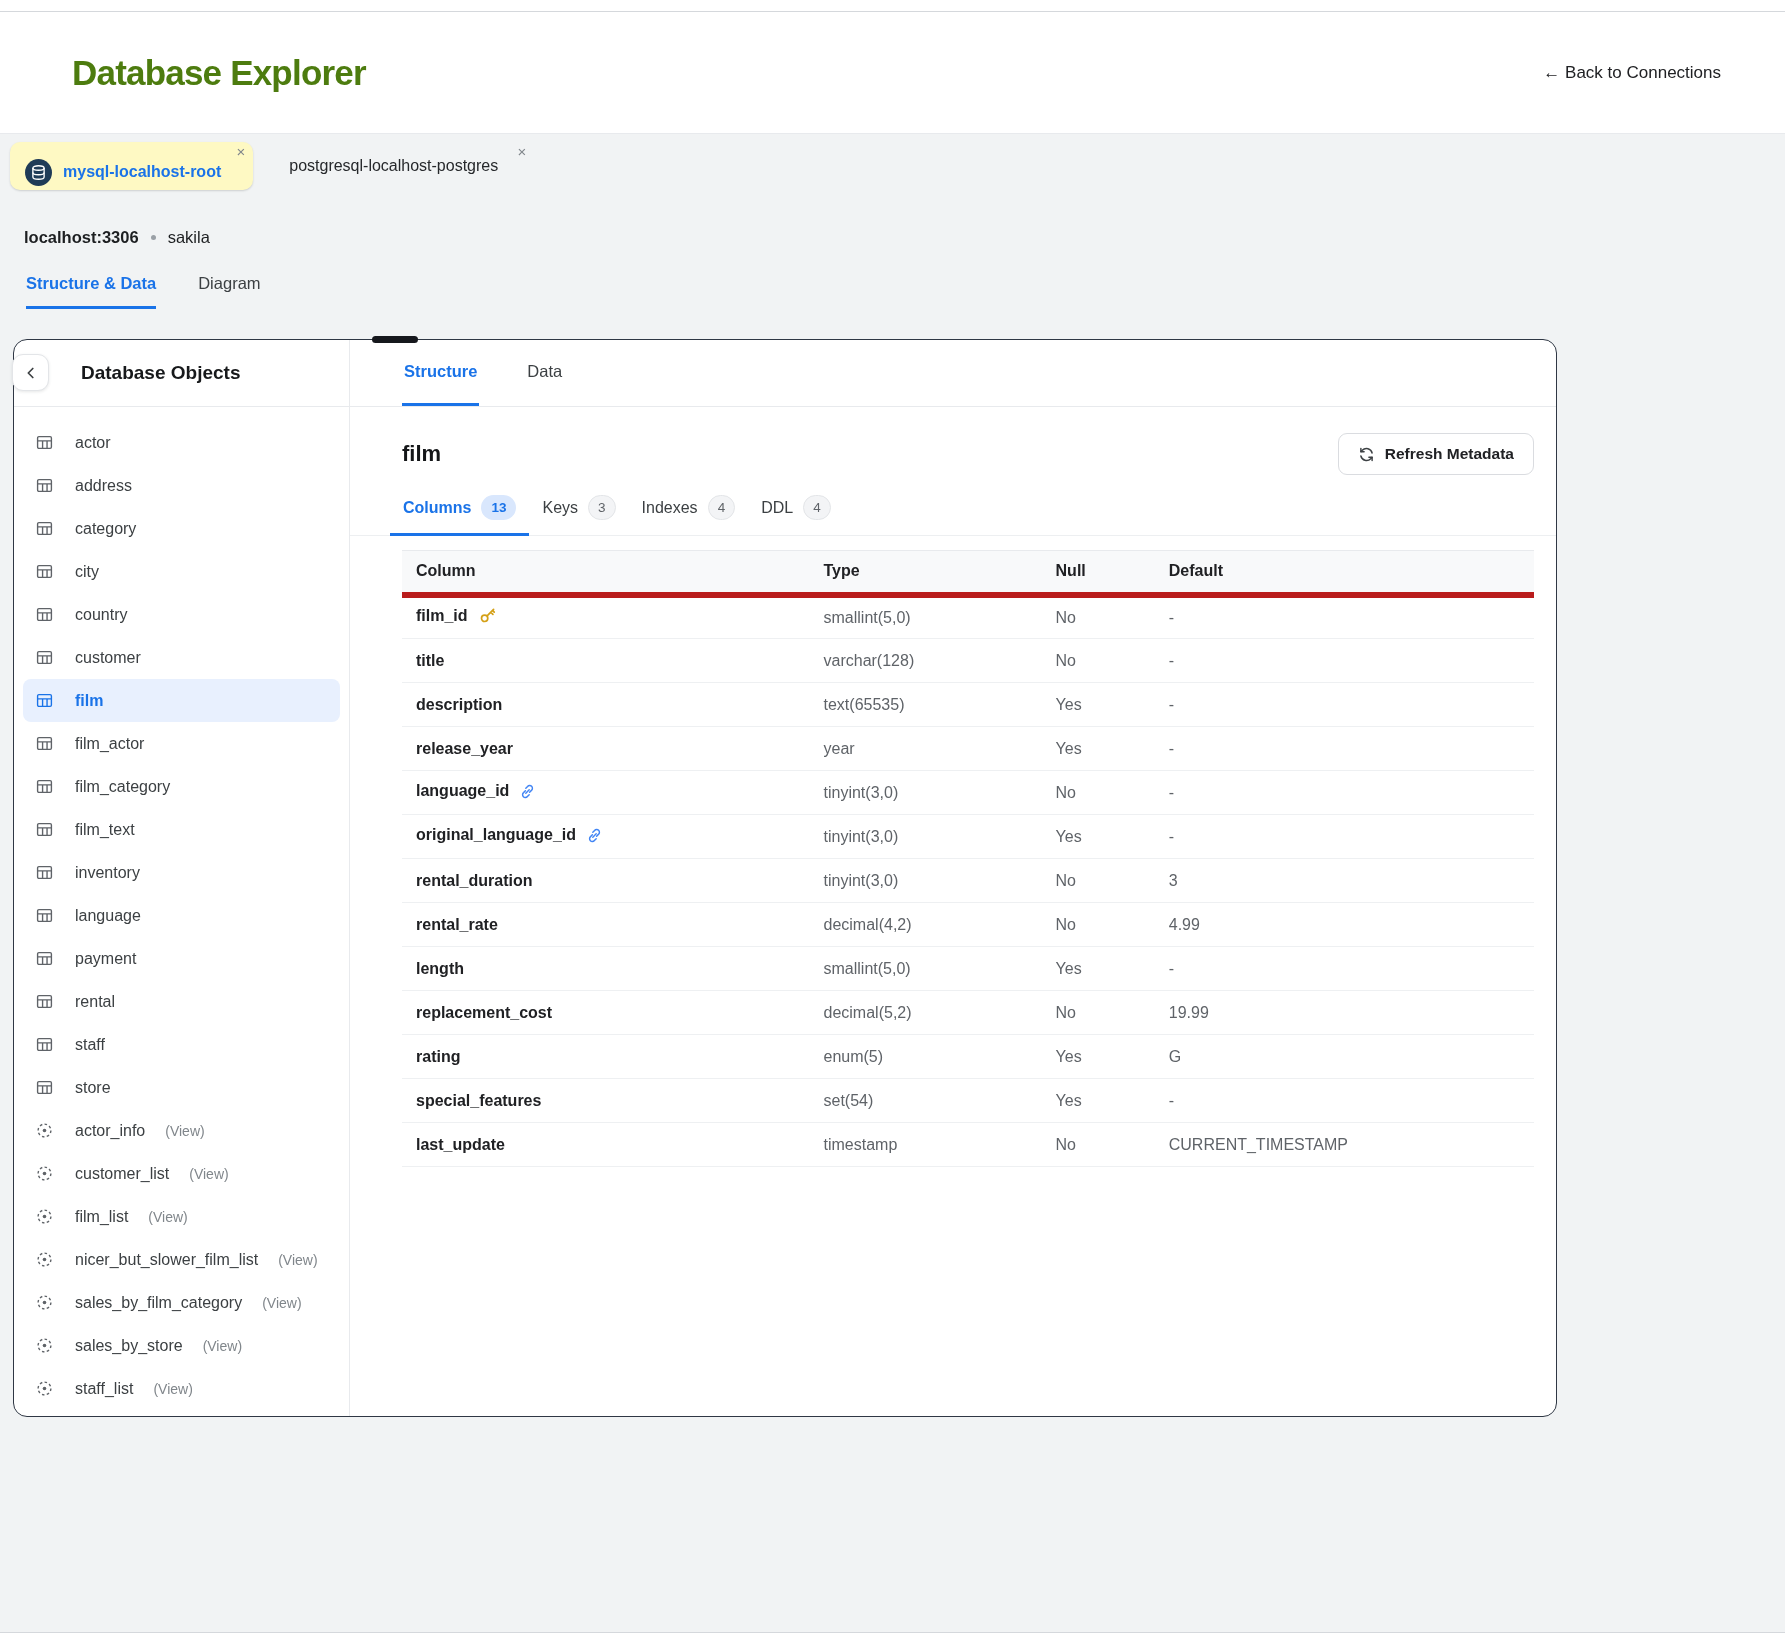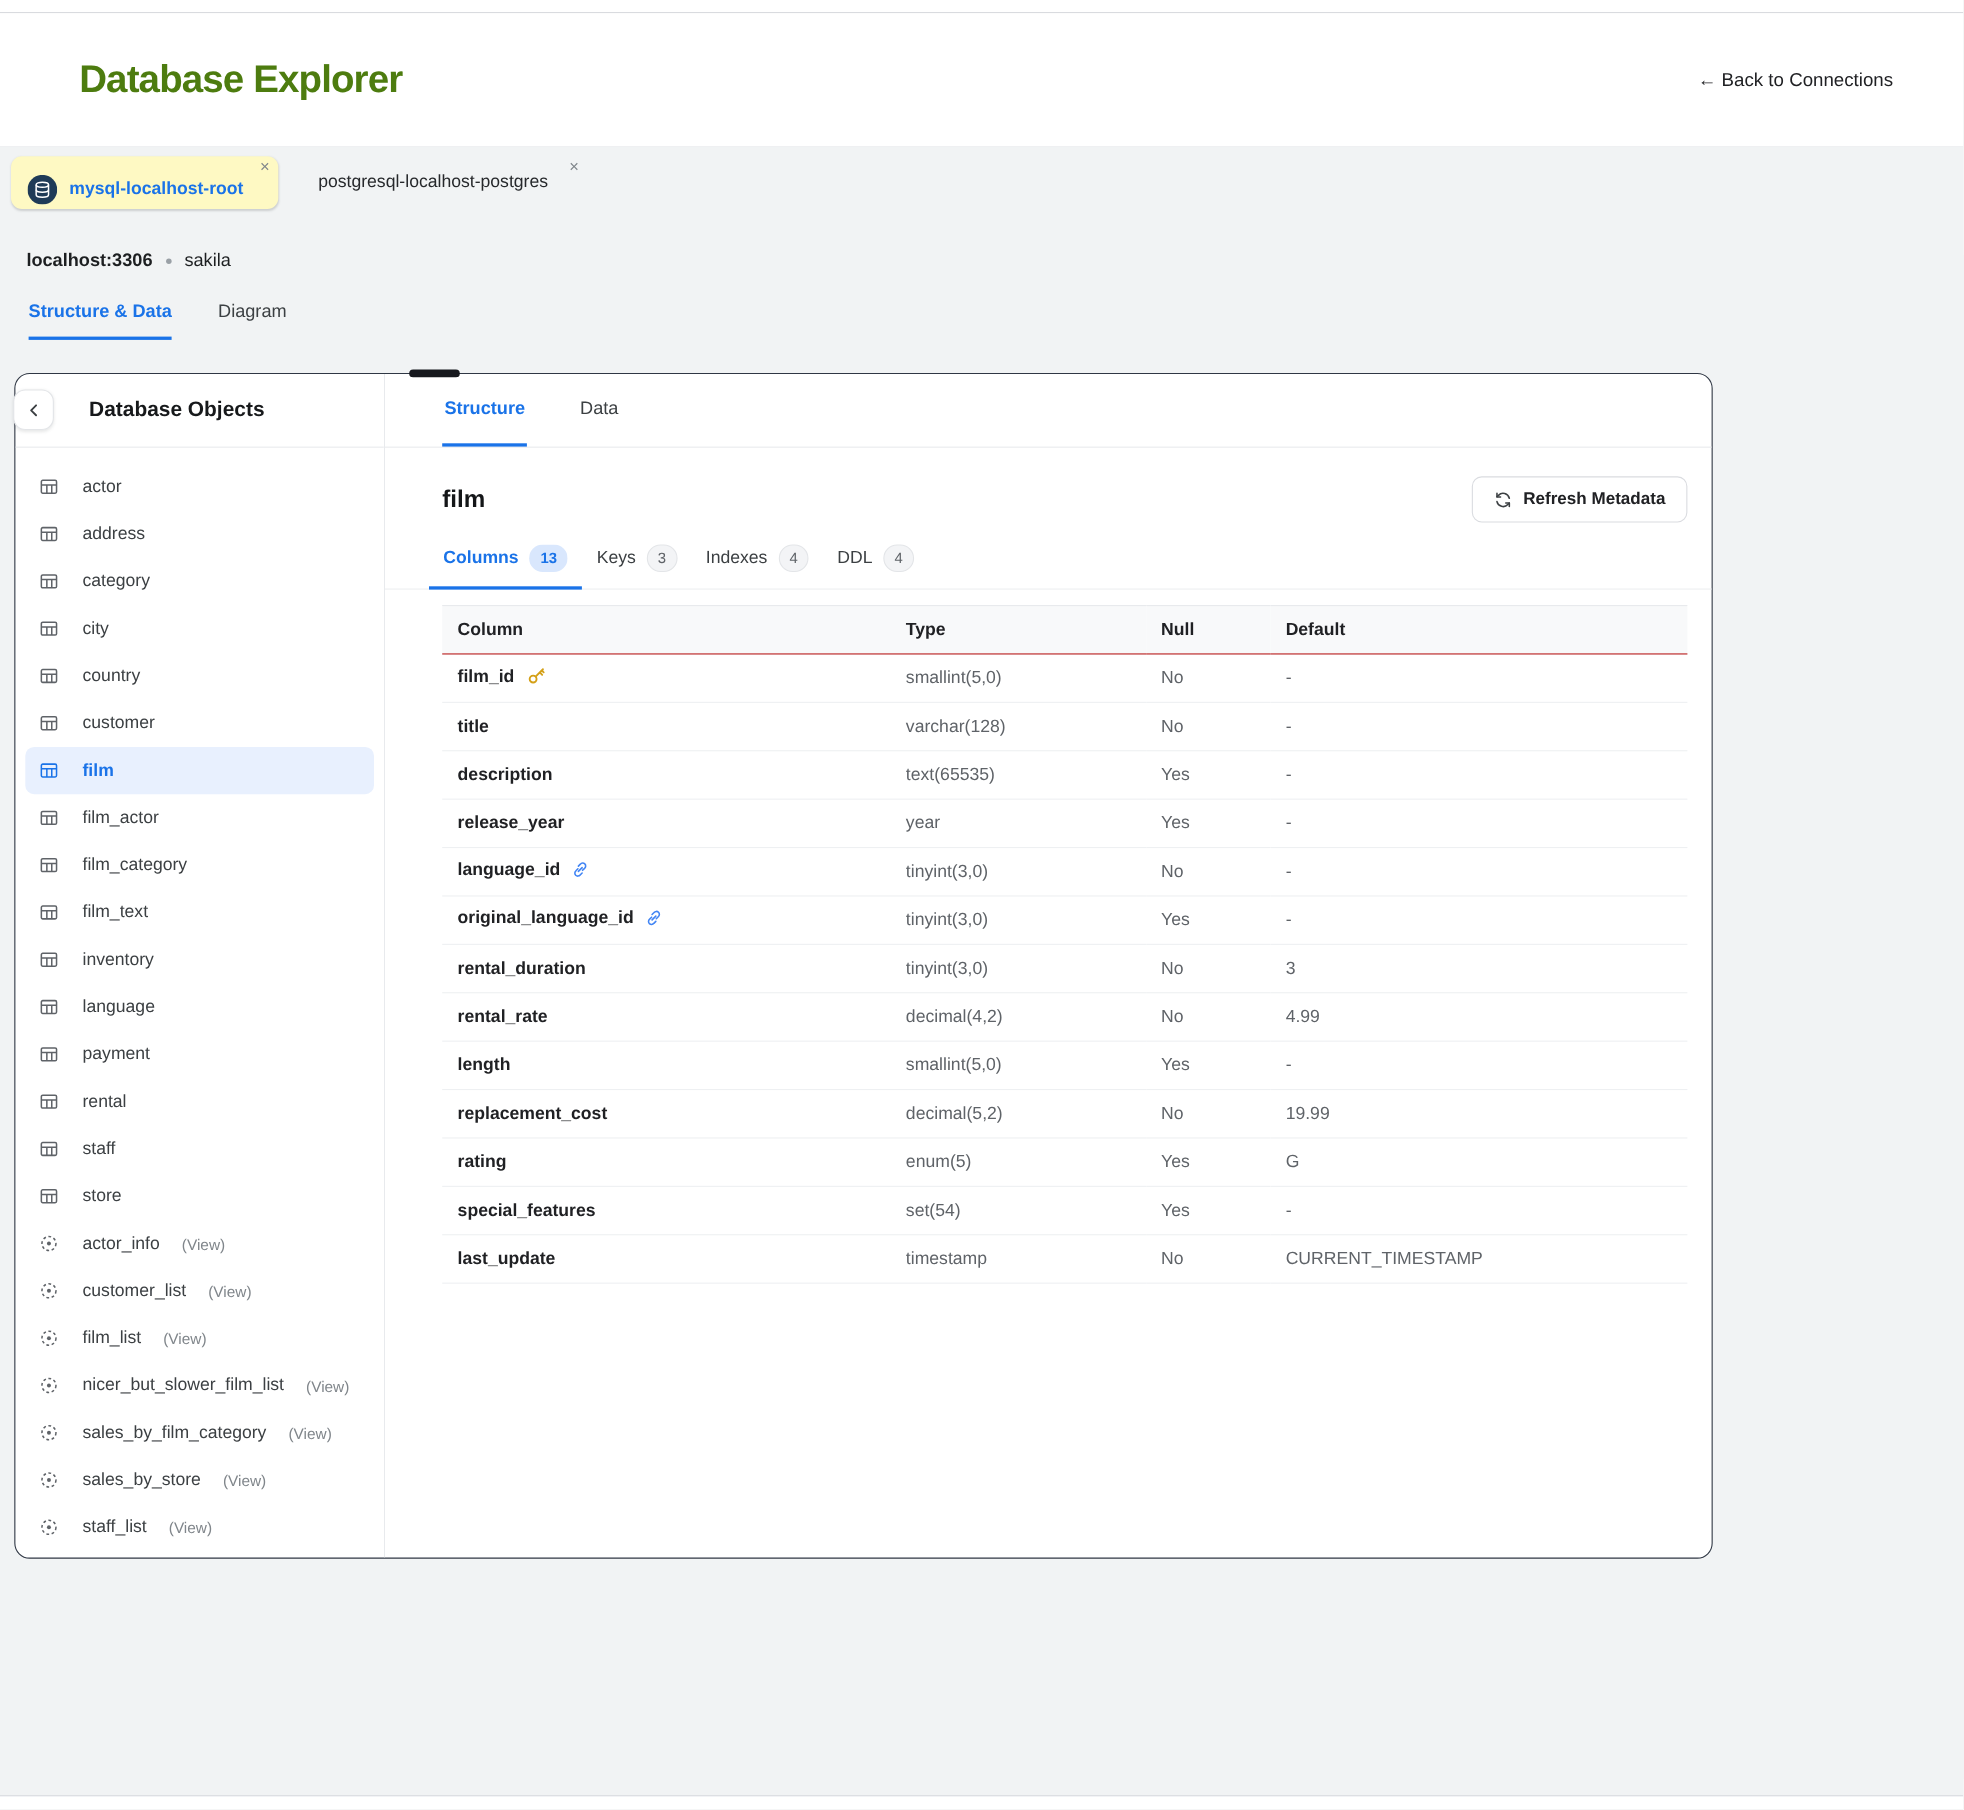--- a/index.html
+++ b/index.html
@@ -86,21 +86,21 @@
   .sub-tab-label { font-size:16px; color:#3c4043; }
   .sub-tab.active .sub-tab-label { color:var(--accent); font-weight:600; }
   .badge { min-width:27px; height:25px; padding:0 9px; border-radius:13px;
     background:#f3f4f6; border:1px solid #e3e5e8; color:#5f6368; font-size:13.5px;
     display:flex; align-items:center; justify-content:center; }
   .sub-tab.active .badge { background:#d9e7fd; border-color:transparent; color:var(--accent); font-weight:600; }
 
   .columns-table { margin:14px 22px 0 52px; border-collapse:collapse; width:calc(100% - 74px); }
   .columns-table th { height:44px; background:#f8f9fa; text-align:left; font-size:16px;
     font-weight:700; color:#202124; padding:0 14px;
-    border-top:1px solid #e8eaed; border-bottom:1px solid #b91c1c; }
+    border-top:1px solid #e8eaed; border-bottom:6px solid #b91c1c; }
   .w-col { width:36%; } .w-type { width:20.5%; } .w-null { width:10%; }
   .columns-table td { height:44px; padding:0 14px; font-size:16px;
     border-bottom:1px solid #eef0f2; color:#5f6368; }
   td.cell-name { color:#202124; font-weight:600; }
   .cell-icon { margin-left:10px; display:inline-block; vertical-align:-4px; }
 </style>
 </head>
 <body>
 
 <div class="page">

